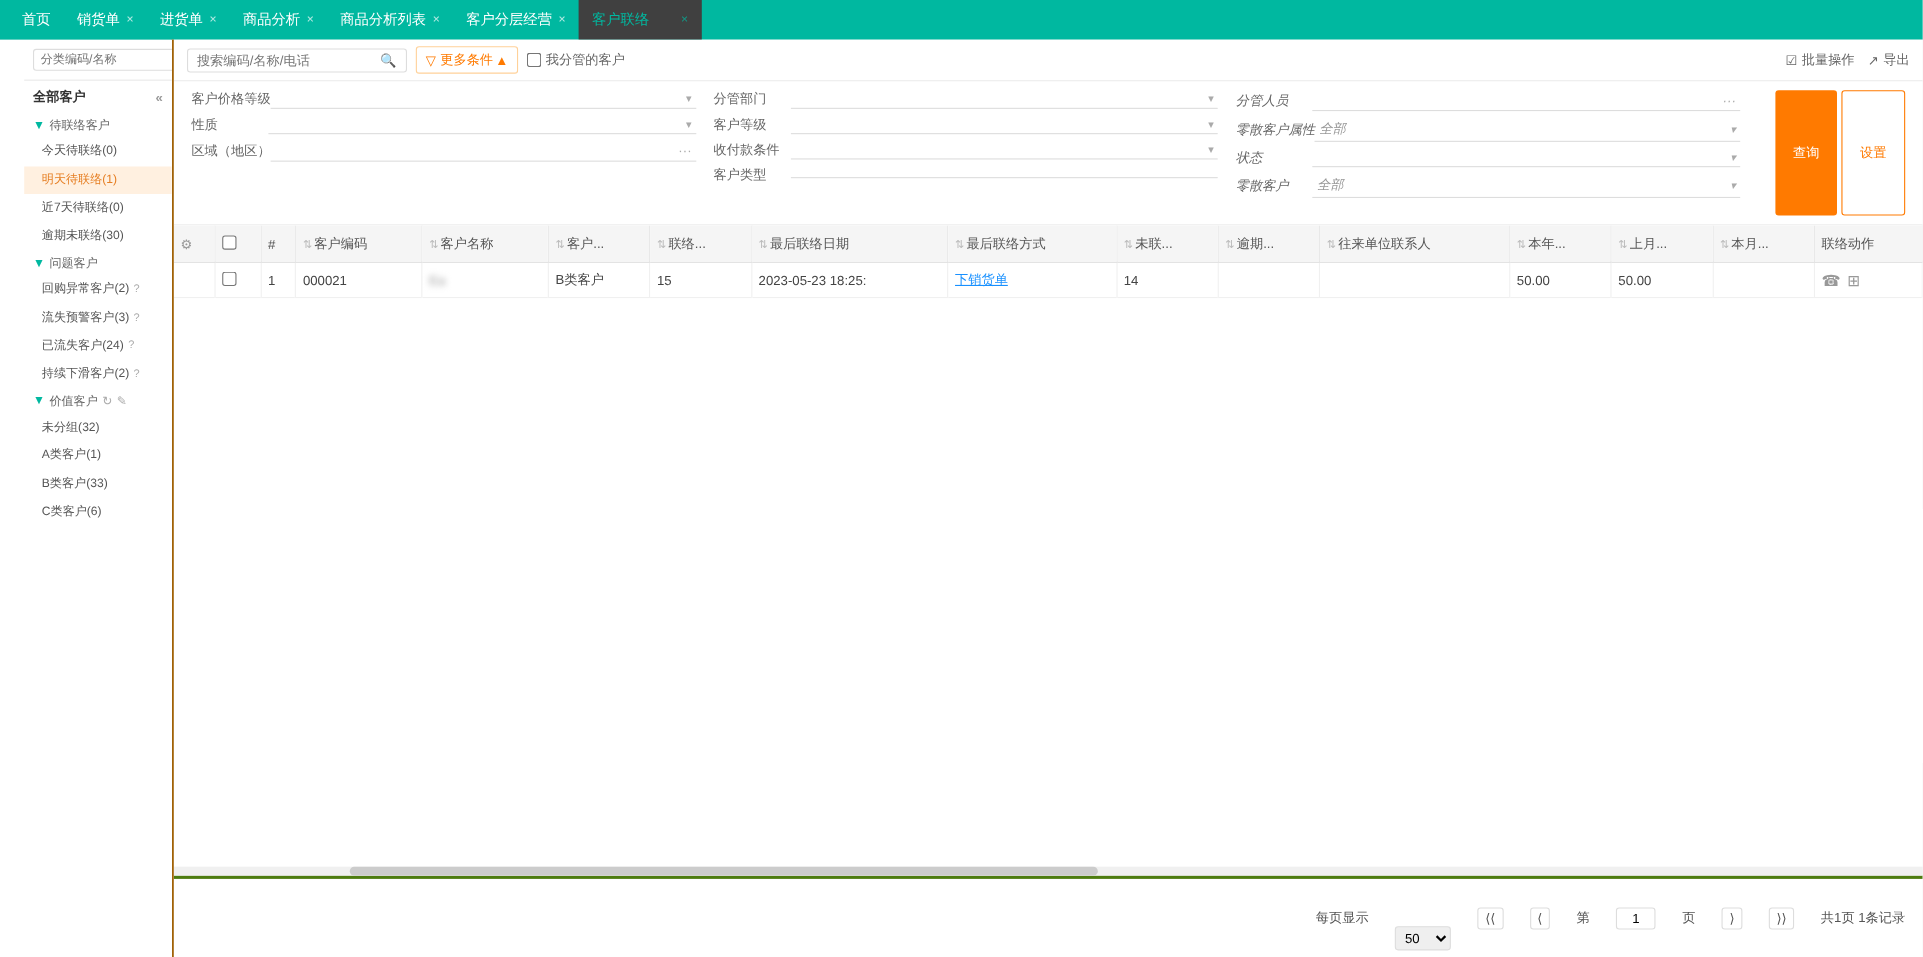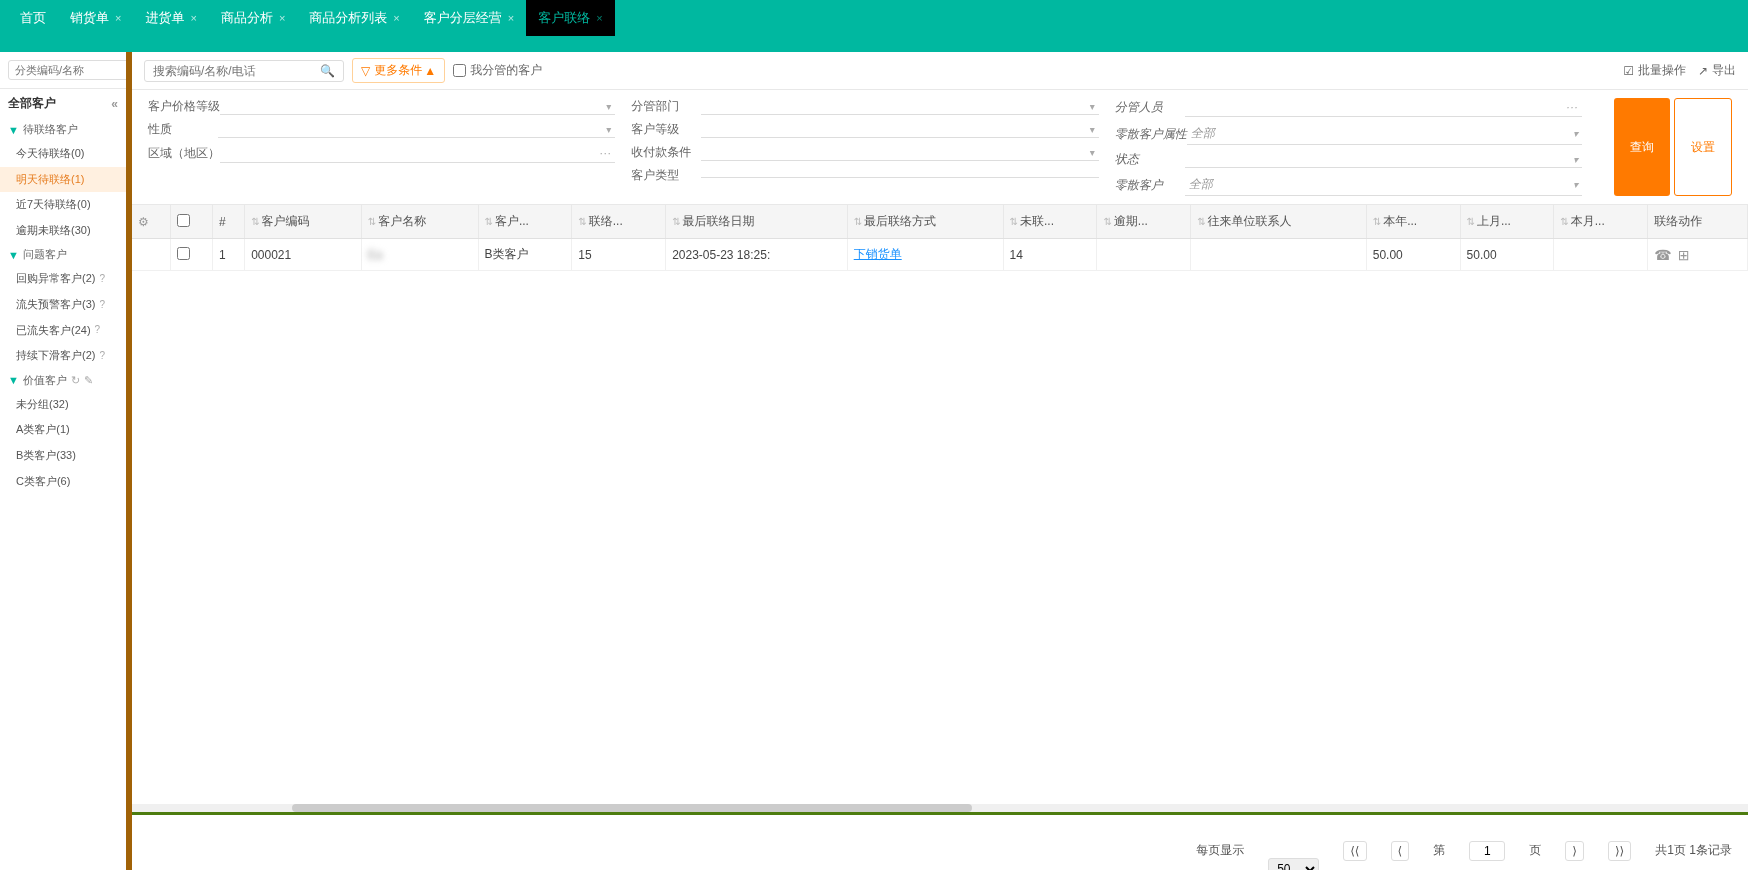--- a/index.html
+++ b/index.html
@@ -2,46 +2,47 @@
 <html><head>
   <meta charset="utf-8">
   <style>
     * { box-sizing: border-box; margin: 0; padding: 0; }
     body { font-family: "Microsoft YaHei", Arial, sans-serif; font-size: 12px; background: #f5f5f5; color: #333; }
 
     
     .top-nav {
       background: #00b8a0;
       display: flex;
-      height: 52px;
+      height: 36px;
       padding: 0 8px;
     }
     .top-nav .nav-item {
       color: #fff;
       padding: 0 12px;
       height: 36px;
       display: flex;
       align-items: center;
       cursor: pointer;
       font-size: 13px;
       white-space: nowrap;
     }
-    .top-nav .nav-item.active { background: #000000; color: #00b8a0; }
+    .top-nav .nav-item.active { background: #404040; color: #00b8a0; gap: 23px; }
     .top-nav .nav-item .close-icon { margin-left: 6px; font-size: 11px; opacity: 0.7; }
 
     
     .main-layout { display: flex; height: calc(100vh - 36px); }
 
     
     .sidebar {
-      width: 132px;
-      background: #fff;
-      border-right: 6px solid #a16207;
+      width: 158px;
+      background: #fff;
+      border-right: 2px solid #a16207;
       overflow-y: auto;
       flex-shrink: 0;
+      padding-left: 22px;
     }
     .sidebar-search {
       display: flex;
       align-items: center;
       padding: 8px;
       border-bottom: 1px solid #e8e8e8;
     }
     .sidebar-search input {
       flex: 1;
       border: 1px solid #ddd;
@@ -155,21 +156,21 @@
       background: #fff;
       border-bottom: 1px solid #e8e8e8;
       padding: 8px 16px;
     }
     .filter-row {
       display: flex;
       align-items: center;
       margin-bottom: 6px;
       gap: 12px;
     }
-    .filter-row:last-child { margin-bottom: 0; }
+    .filter-row:last-child { margin-bottom: 16px; }
     .filter-field {
       display: flex;
       align-items: center;
       flex: 1;
       min-width: 0;
     }
     .filter-label {
       color: #666;
       font-size: 12px;
       white-space: nowrap;

